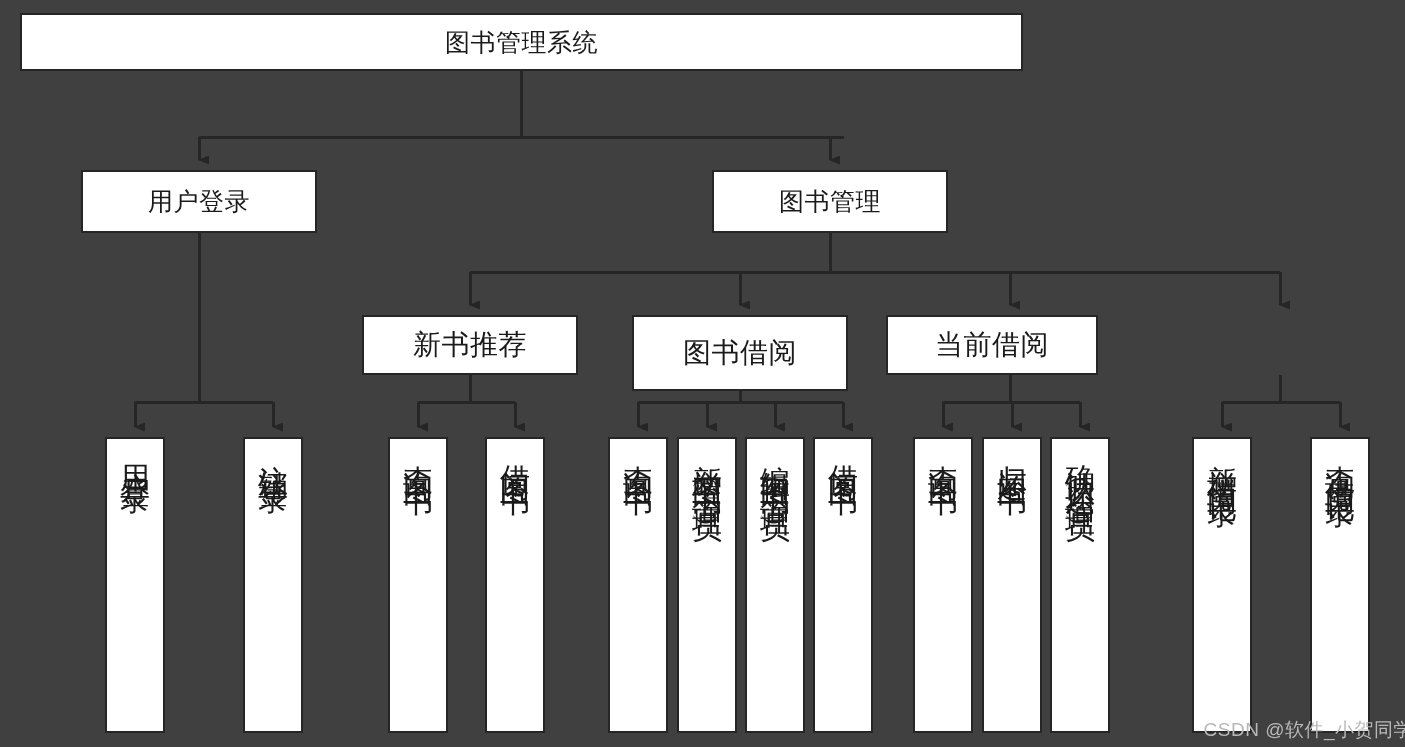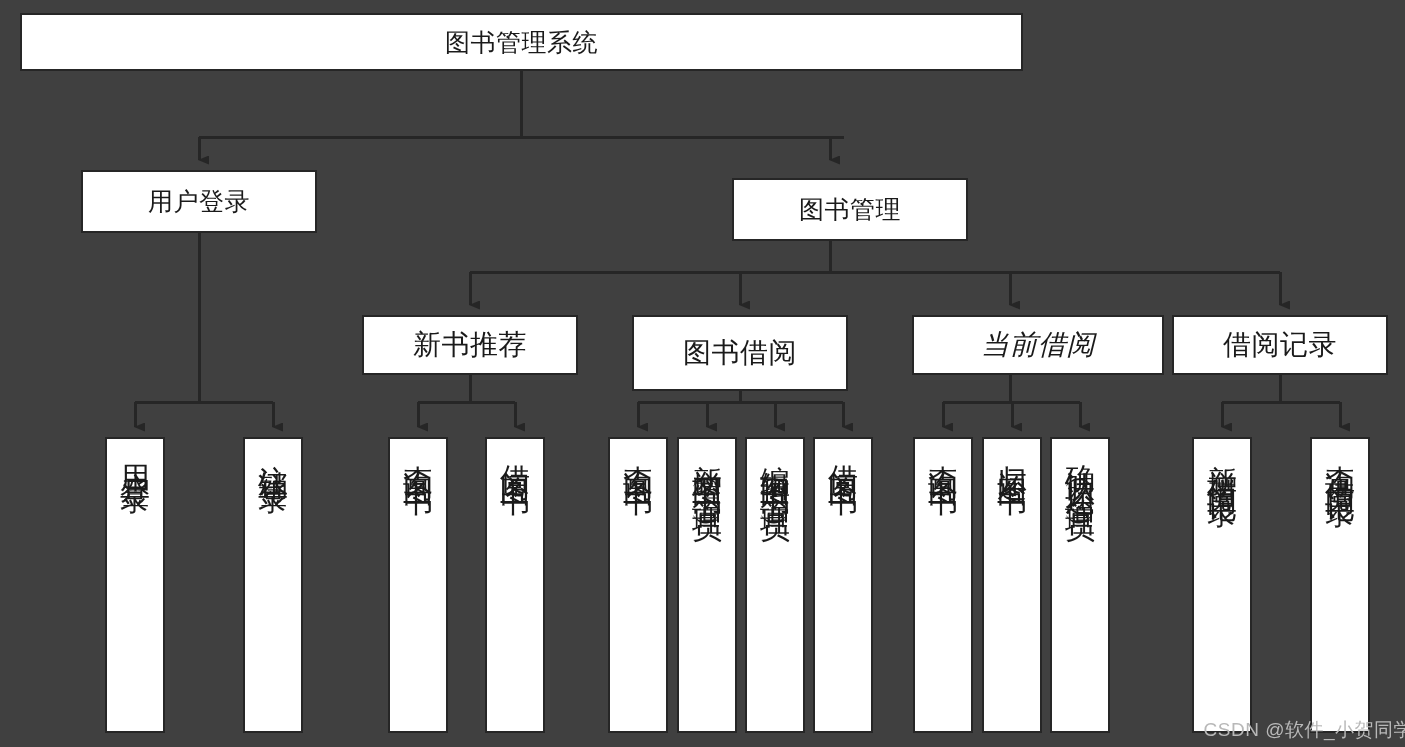--- a/index.html
+++ b/index.html
@@ -130,35 +130,32 @@
     </g>
   </svg>
 
   <div class="node-box horizontal level1" style="left:20px; top:13px; width:1003px; height:58px;">
     <span class="node-label">图书管理系统</span>
   </div>
 
   <div class="node-box horizontal level2" style="left:81px; top:170px; width:236px; height:63px;">
     <span class="node-label">用户登录</span>
   </div>
-  <div class="node-box horizontal level2" style="left:732px; top:170px; width:236px; height:63px;margin-top:8px;">
+  <div class="node-box horizontal level2" style="left:712px; top:170px; width:236px; height:63px;">
     <span class="node-label">图书管理</span>
   </div>
 
   <div class="node-box horizontal level3" style="left:362px; top:315px; width:216px; height:60px;">
     <span class="node-label">新书推荐</span>
   </div>
   <div class="node-box horizontal level3" style="left:632px; top:315px; width:216px; height:76px;">
     <span class="node-label">图书借阅</span>
   </div>
-  <div class="node-box horizontal level3" style="left:912px; top:315px; width:252px; height:60px;font-style:italic;">
+  <div class="node-box horizontal level3" style="left:886px; top:315px; width:212px; height:60px;">
     <span class="node-label">当前借阅</span>
-  </div>
-  <div class="node-box horizontal level3" style="left:1172px; top:315px; width:216px; height:60px;">
-    <span class="node-label">借阅记录</span>
   </div>
 
   <div class="node-box vertical" style="left:105px; top:437px; width:60px; height:296px;">
     <span class="node-label">用户登录</span>
   </div>
   <div class="node-box vertical" style="left:243px; top:437px; width:60px; height:296px;">
     <span class="node-label">注销登录</span>
   </div>
   <div class="node-box vertical" style="left:388px; top:437px; width:60px; height:296px;">
     <span class="node-label">查询图书</span>

